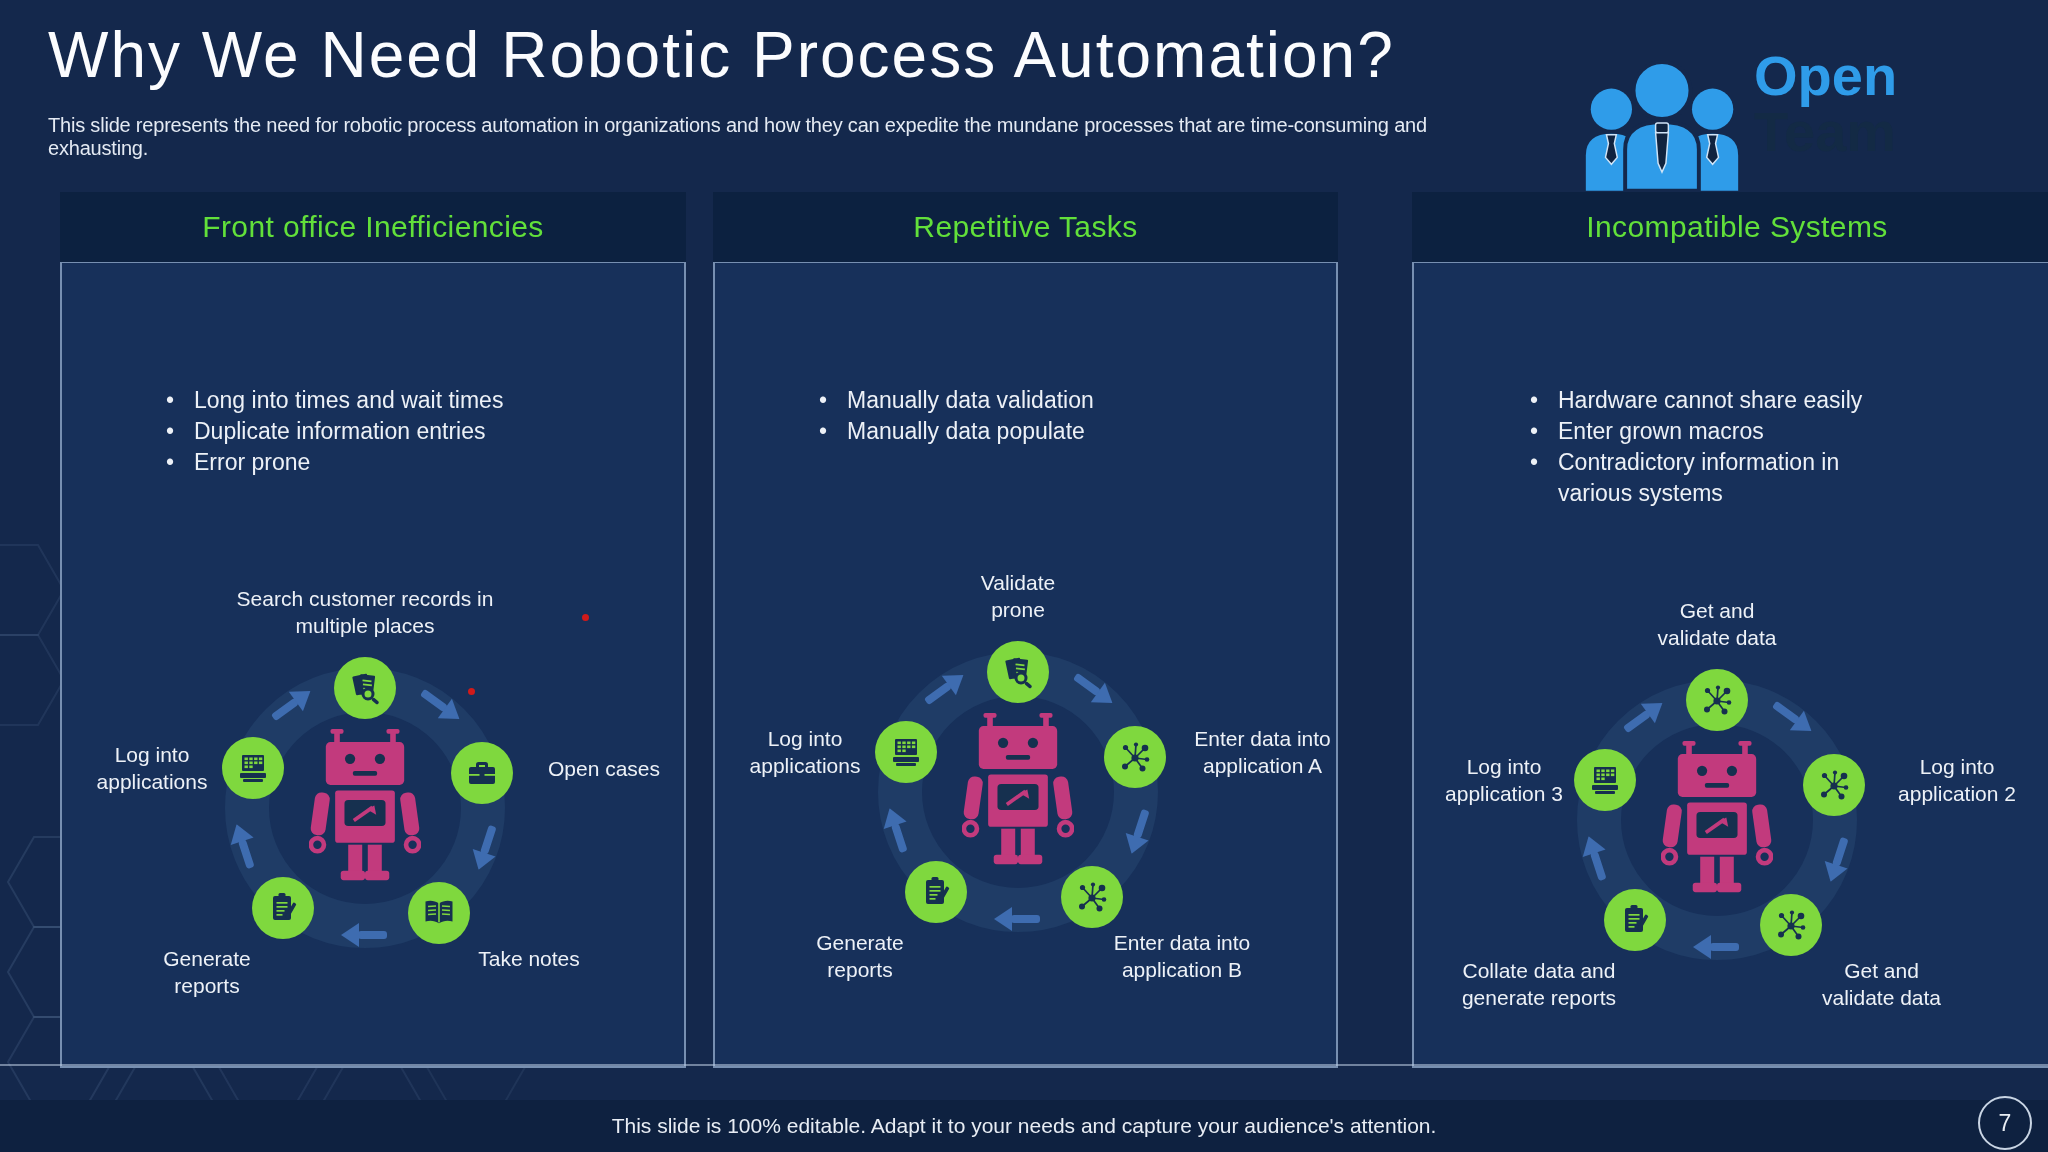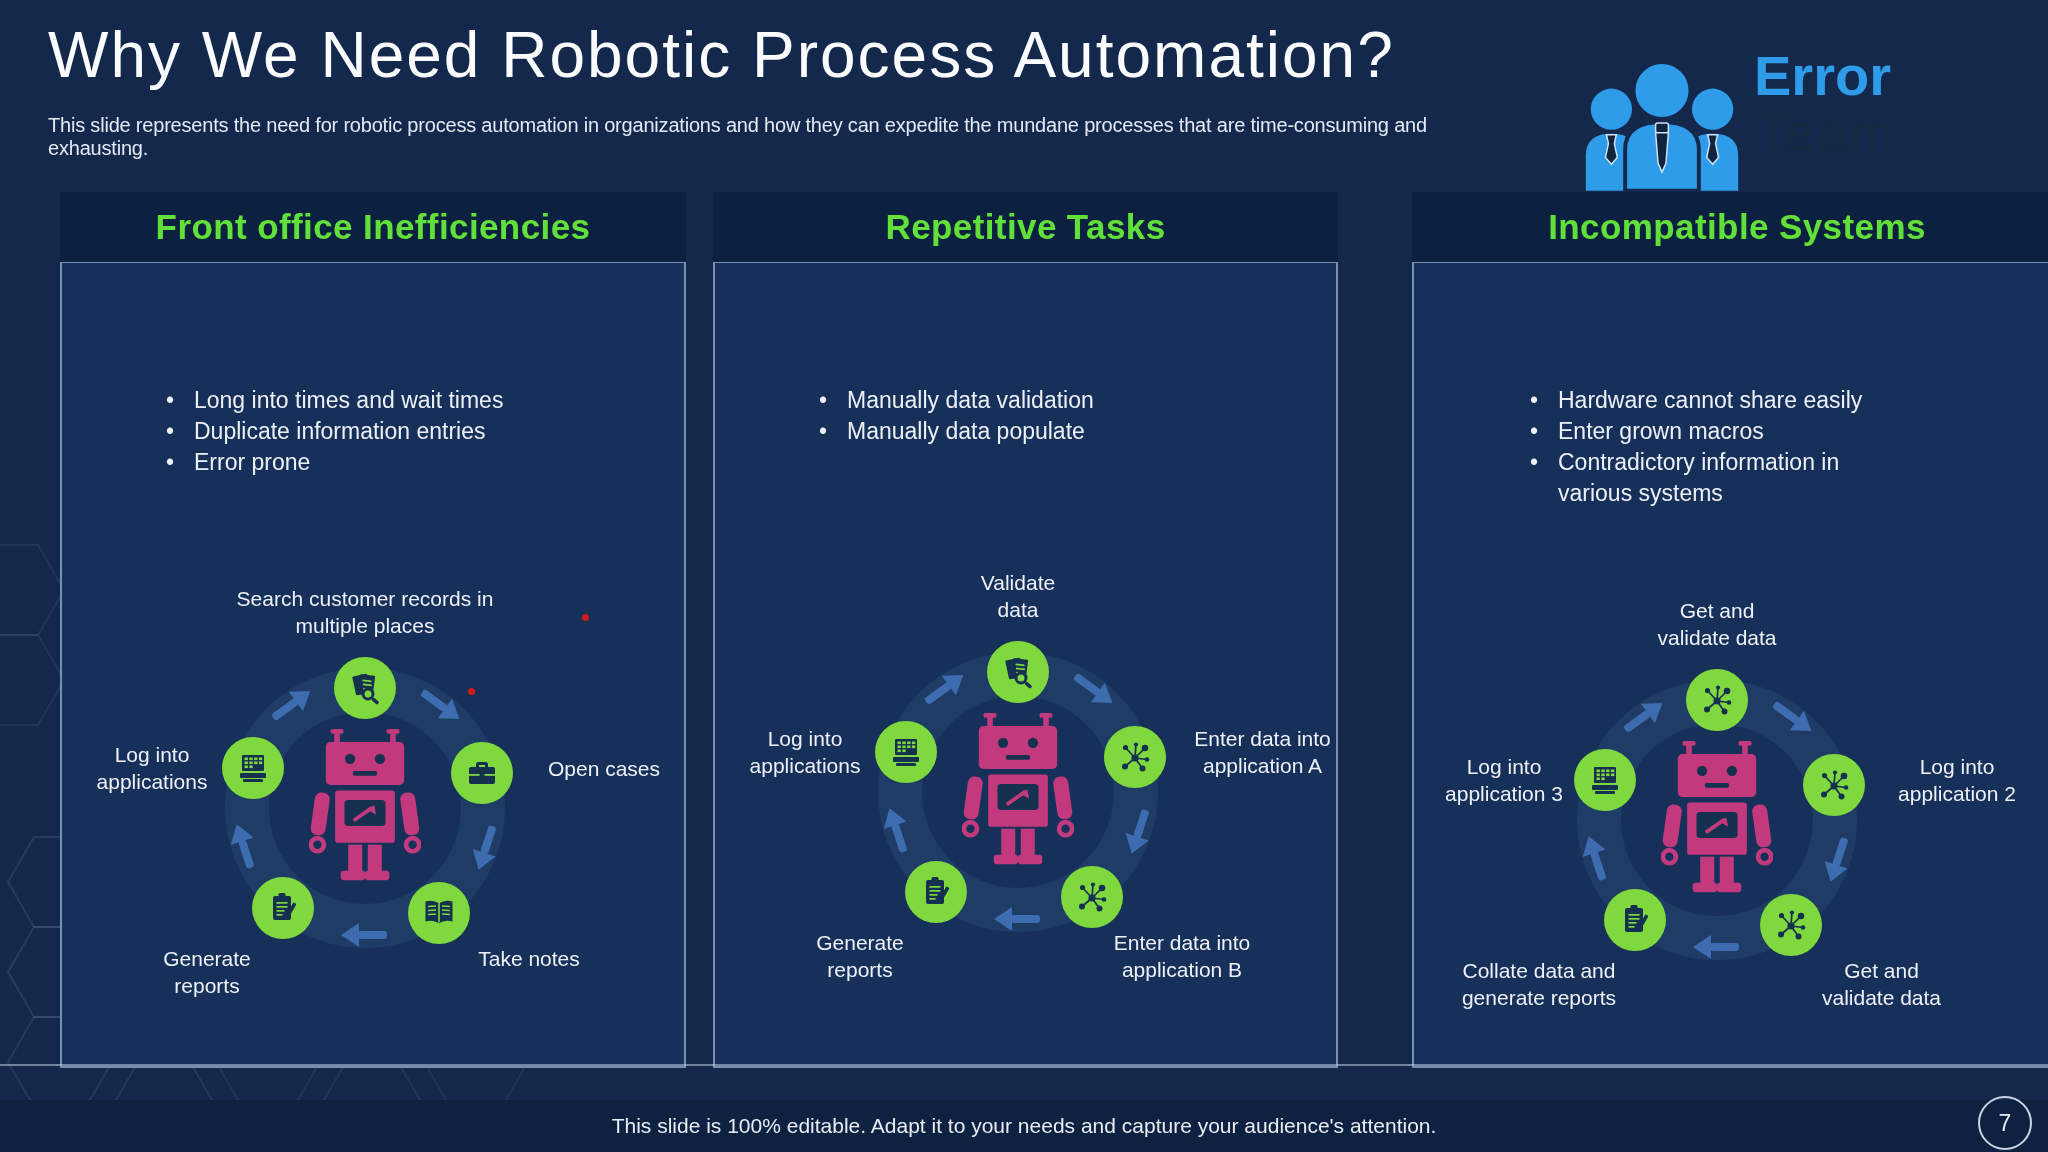--- a/index.html
+++ b/index.html
@@ -30,21 +30,21 @@
   .logo-text{position:absolute;left:178px;top:0;line-height:56px;font-weight:bold;font-size:56px;letter-spacing:0;}
   .logo-text .l1{color:var(--logo-blue);}
   .logo-text .l2{color:#132a45;}
 
   
   .panel{position:absolute;top:192px;height:878px;}
   .panel.c1{left:60px;width:626px;}
   .panel.c2{left:713px;width:625px;}
   .panel.c3{left:1412px;width:650px;}
   .panel-header{height:70px;background:var(--panel-header-bg);display:flex;align-items:center;justify-content:center;}
-  .panel-header span{color:var(--green);font-size:35px;font-weight:bold;letter-spacing:0.4px;}
+  .panel-header span{color:var(--green);font-size:30px;font-weight:normal;letter-spacing:0.4px;}
   .panel-body{position:relative;height:806px;background:var(--panel-bg);border:2px solid var(--border);border-top:1px solid var(--border);box-sizing:border-box;}
 
   
   .bullets{position:absolute;top:122px;left:0;right:10px;margin:0;padding:0 0 0 96px;list-style:none;}
   .c3 .bullets{padding-left:108px;}
   .bullets li{position:relative;padding-left:36px;color:var(--txt);font-size:23px;line-height:31px;max-width:430px;}
   .c3 .bullets li{max-width:330px;}
   .bullets li::before{content:"\2022";position:absolute;left:8px;color:var(--txt);}
 
   
@@ -267,21 +267,21 @@
       <g>
         <circle cx="87.5" cy="38" r="29" fill="#2f9ce9" stroke="#14284c" stroke-width="4"></circle>
         <path d="M50 140 V98 Q50 70 87.5 70 Q125 70 125 98 V140 Z" fill="#2f9ce9" stroke="#14284c" stroke-width="4"></path>
       </g>
       <g fill="#10233f" stroke="#cfe4f7" stroke-width="1.5">
         <rect x="81" y="71" width="13" height="10" rx="2"></rect>
         <polygon points="81,81 94,81 91.5,112 87.5,121 83.5,112"></polygon>
       </g>
     </svg>
     <div class="logo-text">
-      <div class="l1">Error</div>
+      <div class="l1">Open</div>
       <div class="l2">Team</div>
     </div>
   </div>
 
   <div class="panel c1">
     <div class="panel-header">
       <span>Front office Inefficiencies</span>
     </div>
     <div class="panel-body">
       <ul class="bullets">
@@ -394,21 +394,21 @@
         <div class="node node-bl">
             <svg>
               <use href="#icon-clipboard-report"></use>
             </svg>
           </div>
         <div class="node node-left">
             <svg>
               <use href="#icon-keypad-terminal"></use>
             </svg>
           </div>
-        <div class="lbl lbl-top">Validate data</div>
+        <div class="lbl lbl-top">Validate prone</div>
         <div class="lbl lbl-right">Enter data into application A</div>
         <div class="lbl lbl-br">Enter data into application B</div>
         <div class="lbl lbl-bl">Generate reports</div>
         <div class="lbl lbl-left">Log into applications</div>
       </div>
     </div>
   </div>
 
   <div class="panel c3">
     <div class="panel-header">

